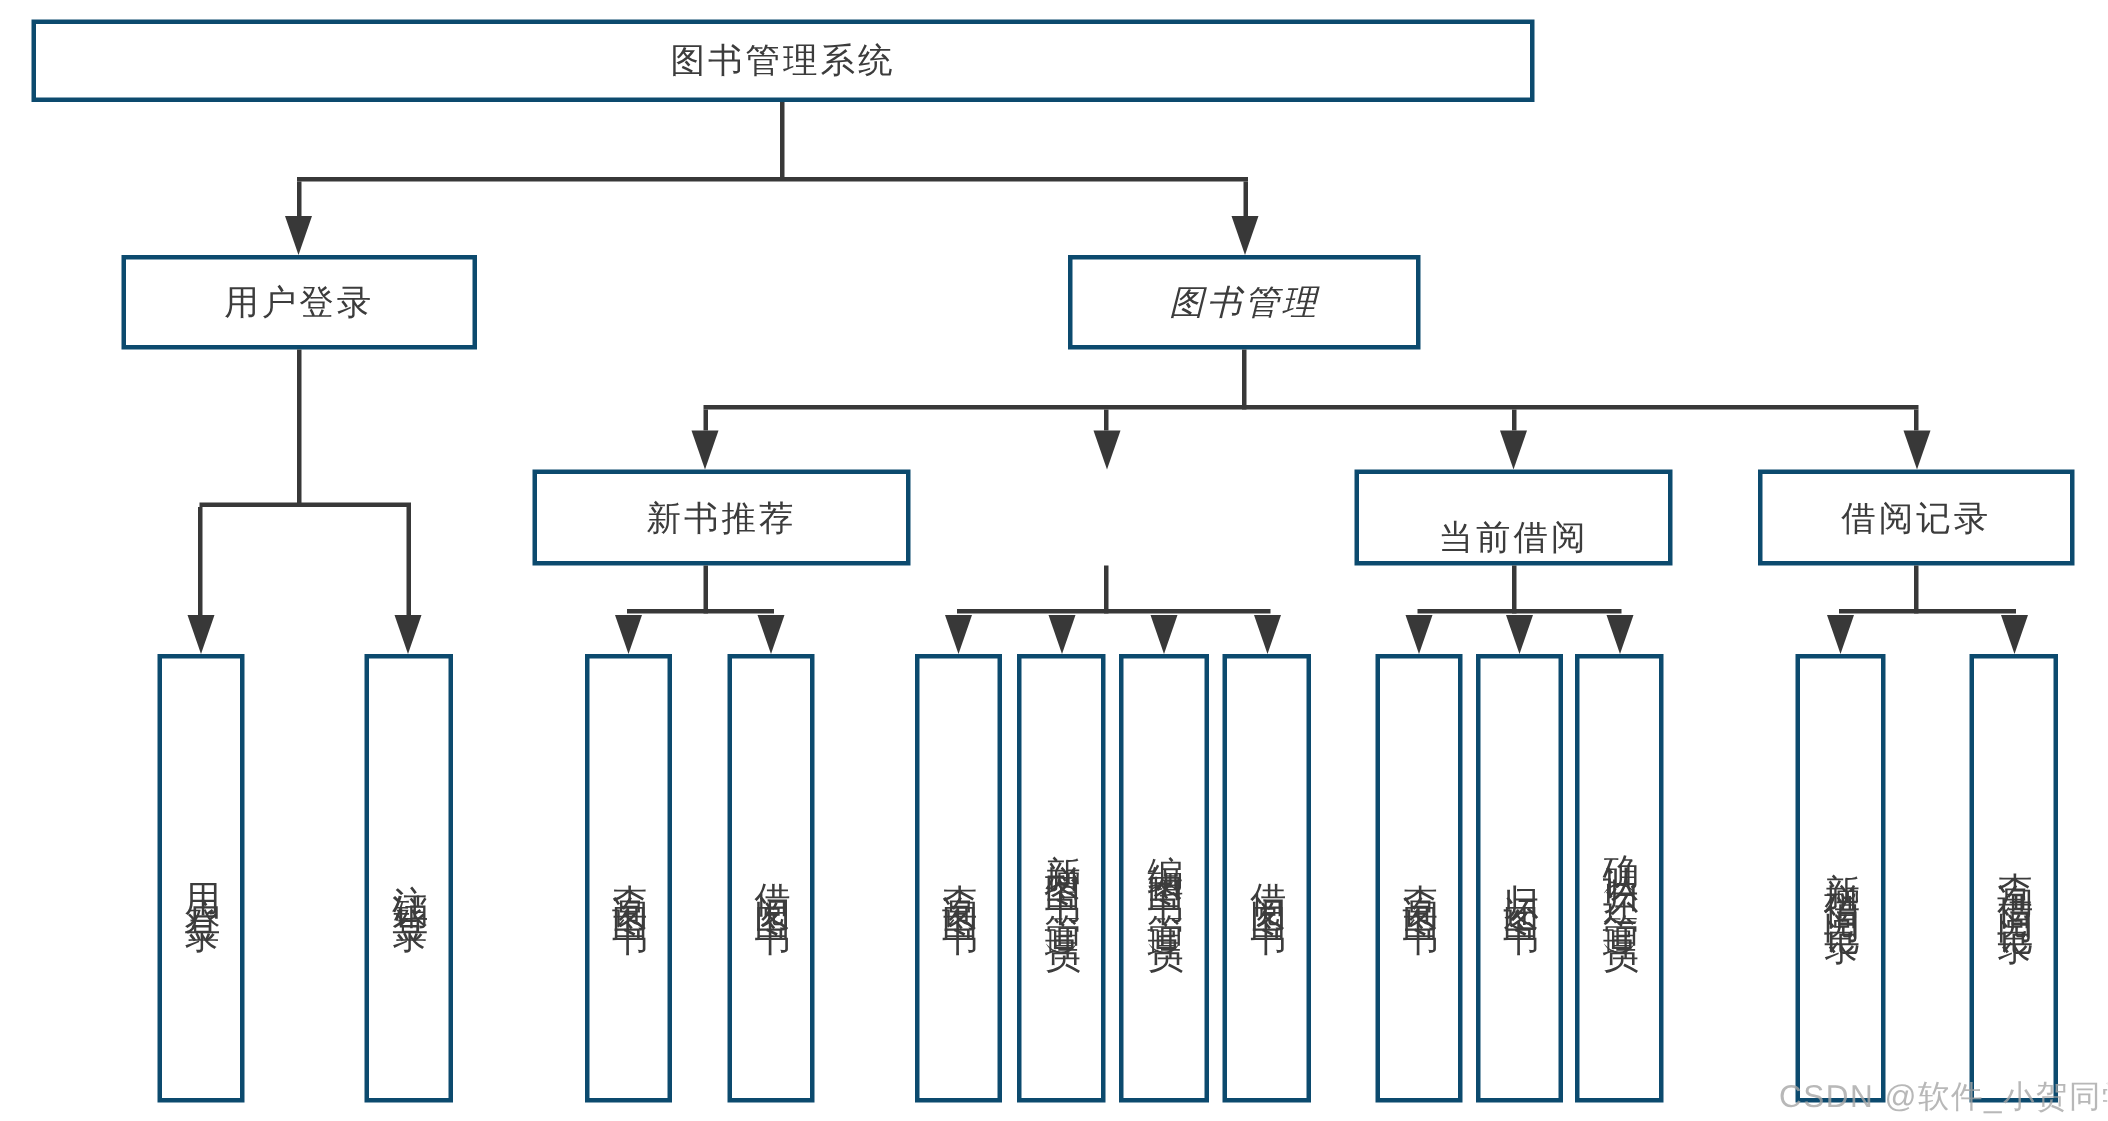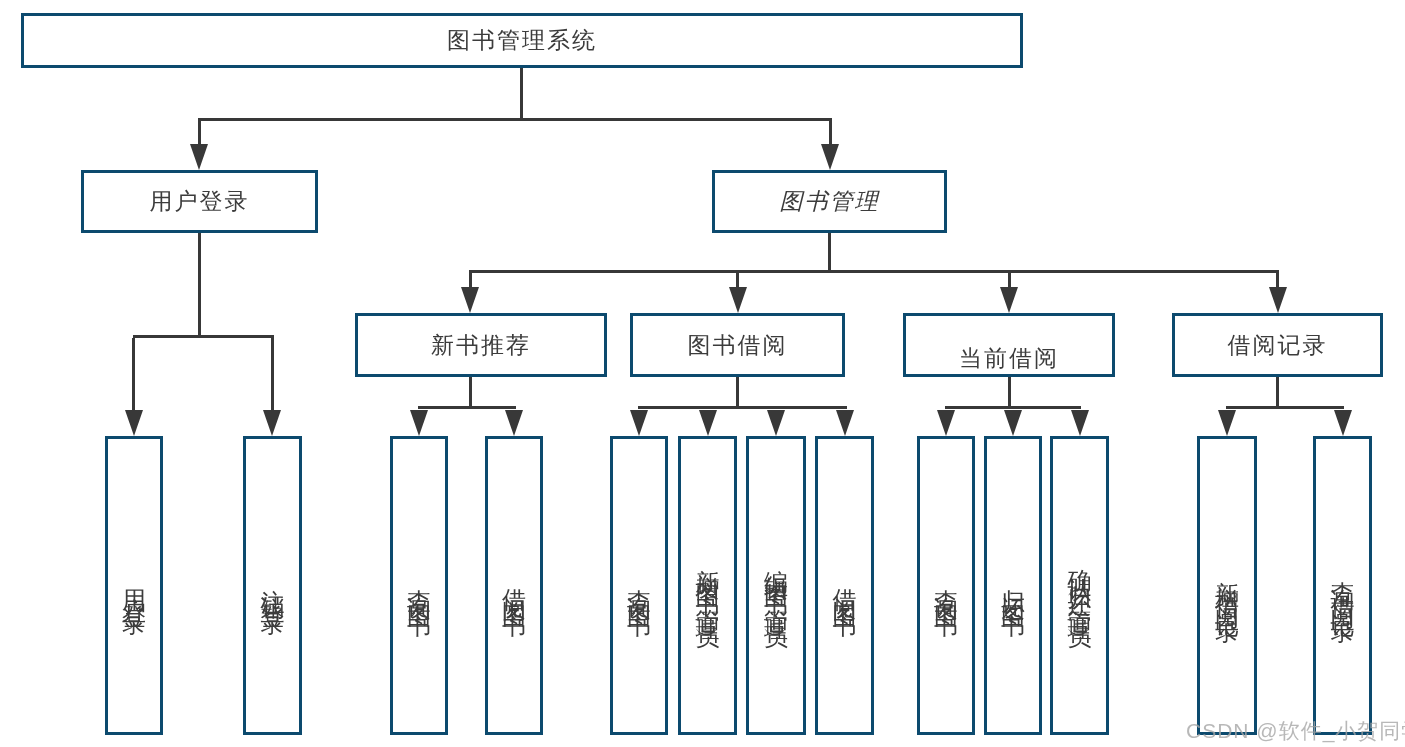--- a/index.html
+++ b/index.html
@@ -66,23 +66,20 @@
   <div class="tri" style="left:461px;top:287px;"></div>
   <div class="line v" style="left:736px;top:273px;height:14px;"></div>
   <div class="tri" style="left:729px;top:287px;"></div>
   <div class="line v" style="left:1008px;top:273px;height:14px;"></div>
   <div class="tri" style="left:1000px;top:287px;"></div>
   <div class="line v" style="left:1276px;top:273px;height:14px;"></div>
   <div class="tri" style="left:1269px;top:287px;"></div>
 
   <div class="box hbox" style="left:343px;top:313px;width:252px;height:64px;margin-left:12px;">
     <span>新书推荐</span>
-  </div>
-  <div class="box hbox" style="left:630px;top:313px;width:215px;height:64px;">
-    <span>图书借阅</span>
   </div>
   <div class="box hbox" style="left:903px;top:313px;width:212px;height:64px;align-items:flex-end;">
     <span>当前借阅</span>
   </div>
   <div class="box hbox" style="left:1172px;top:313px;width:211px;height:64px;">
     <span>借阅记录</span>
   </div>
 
   <div class="line v" style="left:469px;top:377px;height:32px;"></div>
   <div class="line h" style="left:418px;top:406px;width:98px;"></div>

